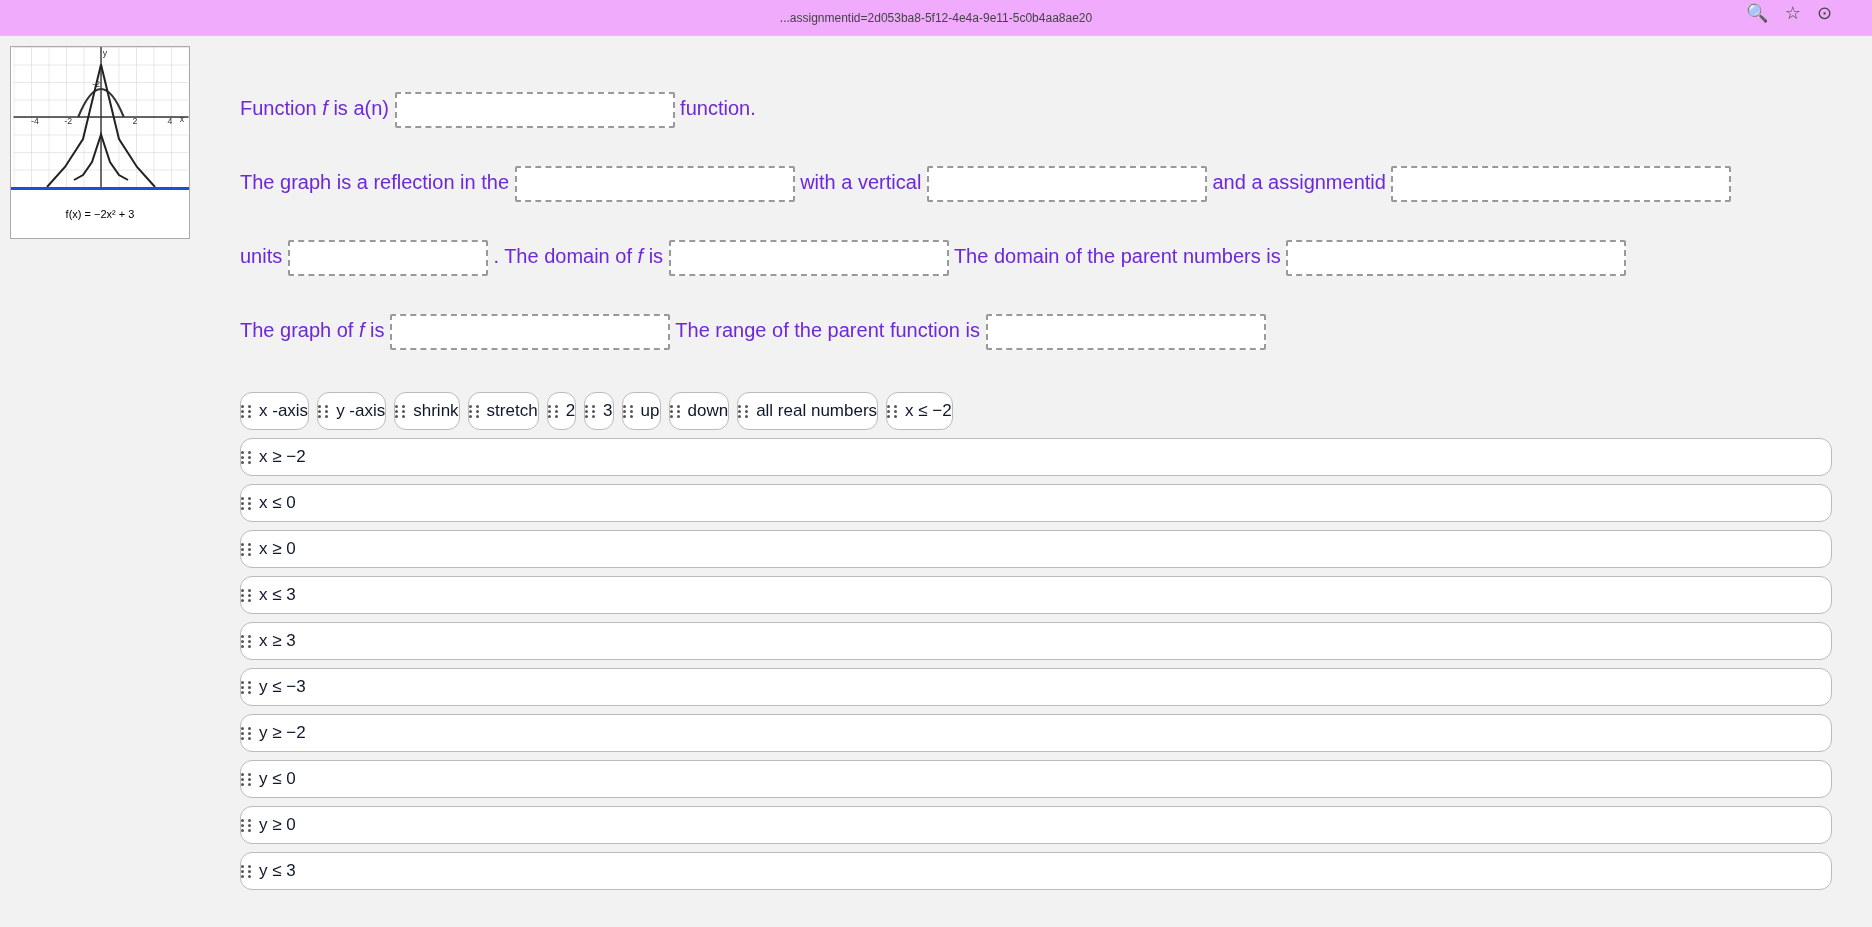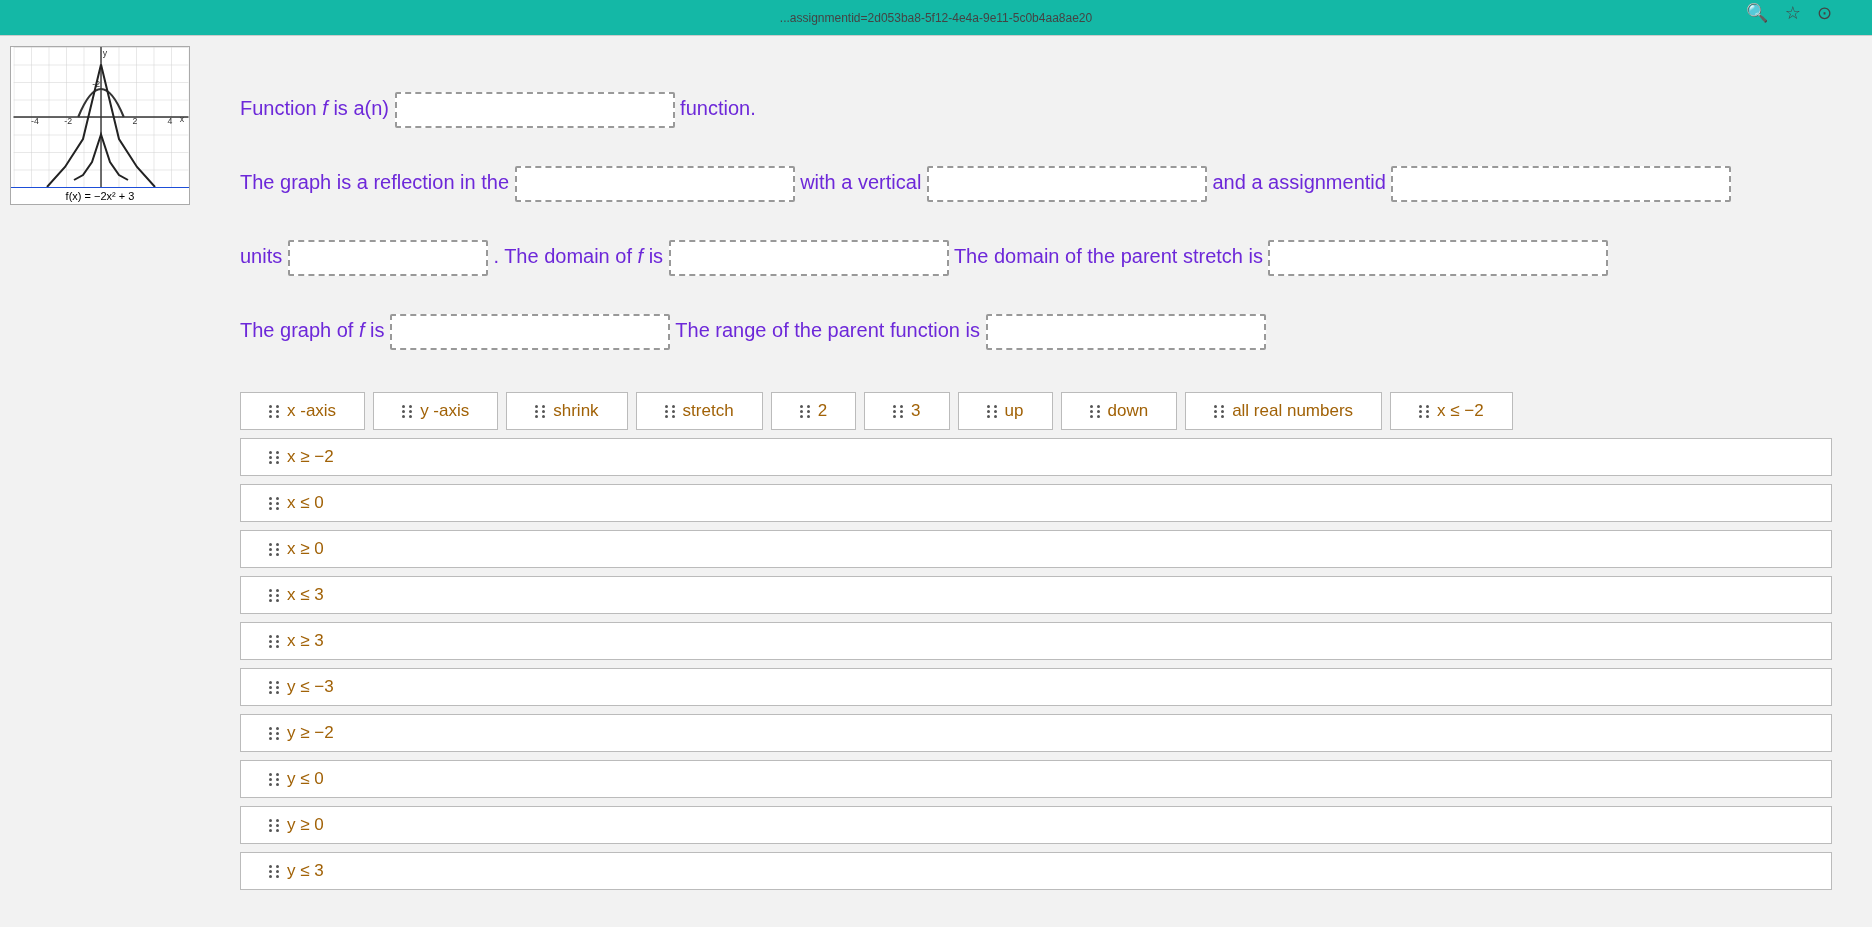--- a/index.html
+++ b/index.html
@@ -34,23 +34,23 @@
       border: 1px solid #aaa;
     }
 
     .graph-svg {
       display: block;
     }
 
     .graph-label {
       font-size: 11px;
       text-align: center;
-      padding: 2px 4px;
+      padding: 18px 4px;
       background: #fff;
-      border-top: 1px solid #1d4ed8;
+      border-top: 3px solid #1d4ed8;
     }
 
     
     .fill-box {
       display: inline-block;
       border: 2px dashed #999;
       min-width: 200px;
       height: 36px;
       vertical-align: middle;
       background: white;
@@ -86,28 +86,28 @@
     .answer-tiles {
       margin-top: 40px;
       display: flex;
       flex-wrap: wrap;
       gap: 8px;
     }
 
     .tile {
       background: white;
       border: 1px solid #bbb;
-      border-radius: 0;
-      padding: 8px 28px;
+      border-radius: 12px;
+      padding: 8px 0;
       font-size: 17px;
       display: flex;
       align-items: center;
       gap: 6px;
       cursor: grab;
-      color: #a16207;
+      color: #0f172a;
     }
 
     .tile-dots {
       display: inline-grid;
       grid-template-columns: 1fr 1fr;
       gap: 2px;
       width: 12px;
     }
 
     .tile-dot {
@@ -116,21 +116,21 @@
       background: #555;
       border-radius: 50%;
     }
 
     .tile-row2 {
       margin-top: 8px;
       flex-direction: column;
     }
 
     .url-bar {
-      background: #14b8a6;
+      background: #f0abfc;
       height: 36px;
       display: flex;
       align-items: center;
       justify-content: center;
       font-size: 12px;
       color: #444;
       padding: 0 20px;
       border-bottom: 1px solid #ccc;
     }
   </style>
@@ -217,21 +217,21 @@
       <span class="fill-box xlarge"></span>
     </div>
 
     <div class="sentence-block">
       <span>units </span>
       <span class="fill-box medium"></span>
       <span>. The domain of </span>
       <em>f</em>
       <span> is </span>
       <span class="fill-box wide"></span>
-      <span> The domain of the parent stretch is </span>
+      <span> The domain of the parent numbers is </span>
       <span class="fill-box xlarge"></span>
     </div>
 
     <div class="sentence-block">
       <span>The graph of </span>
       <em>f</em>
       <span> is </span>
       <span class="fill-box wide"></span>
       <span> The range of the parent function is </span>
       <span class="fill-box wide"></span>

